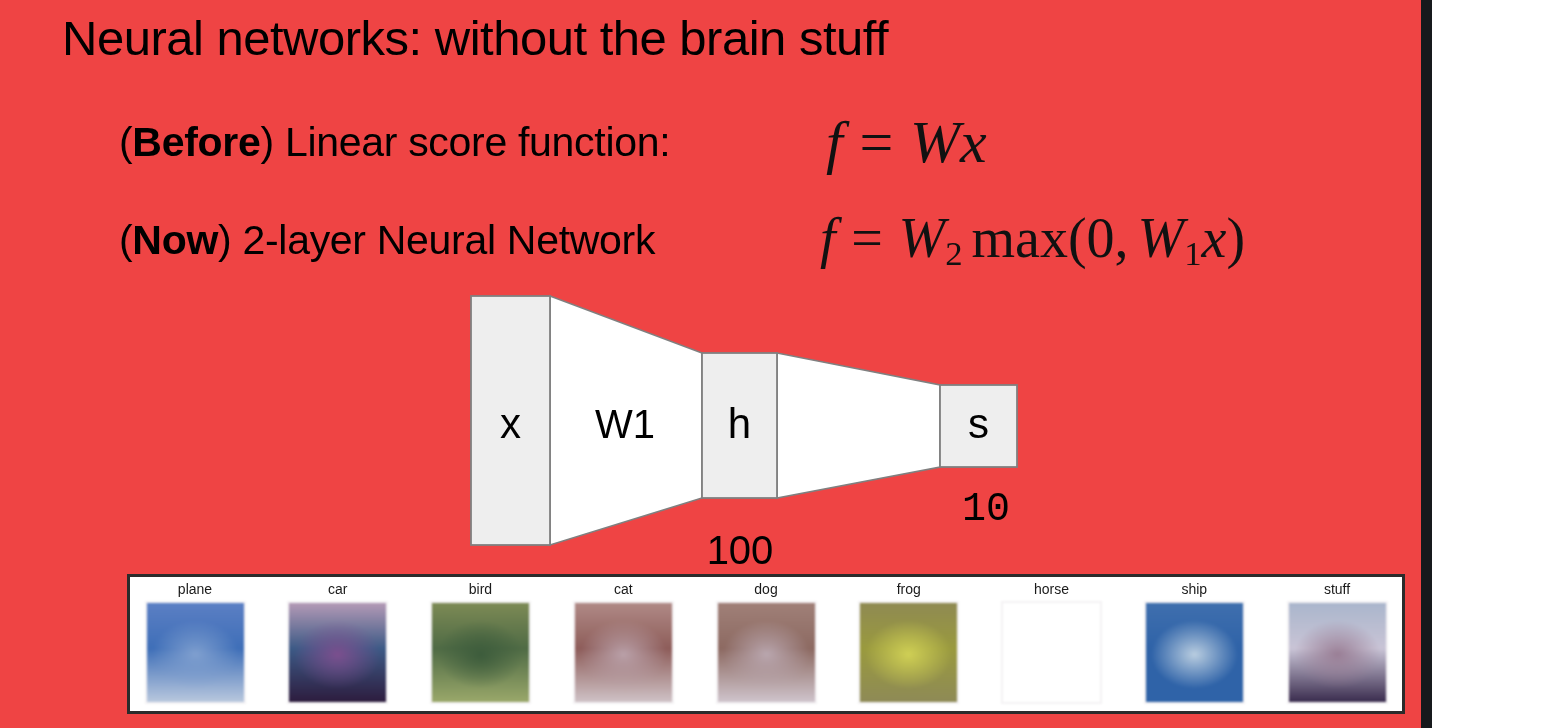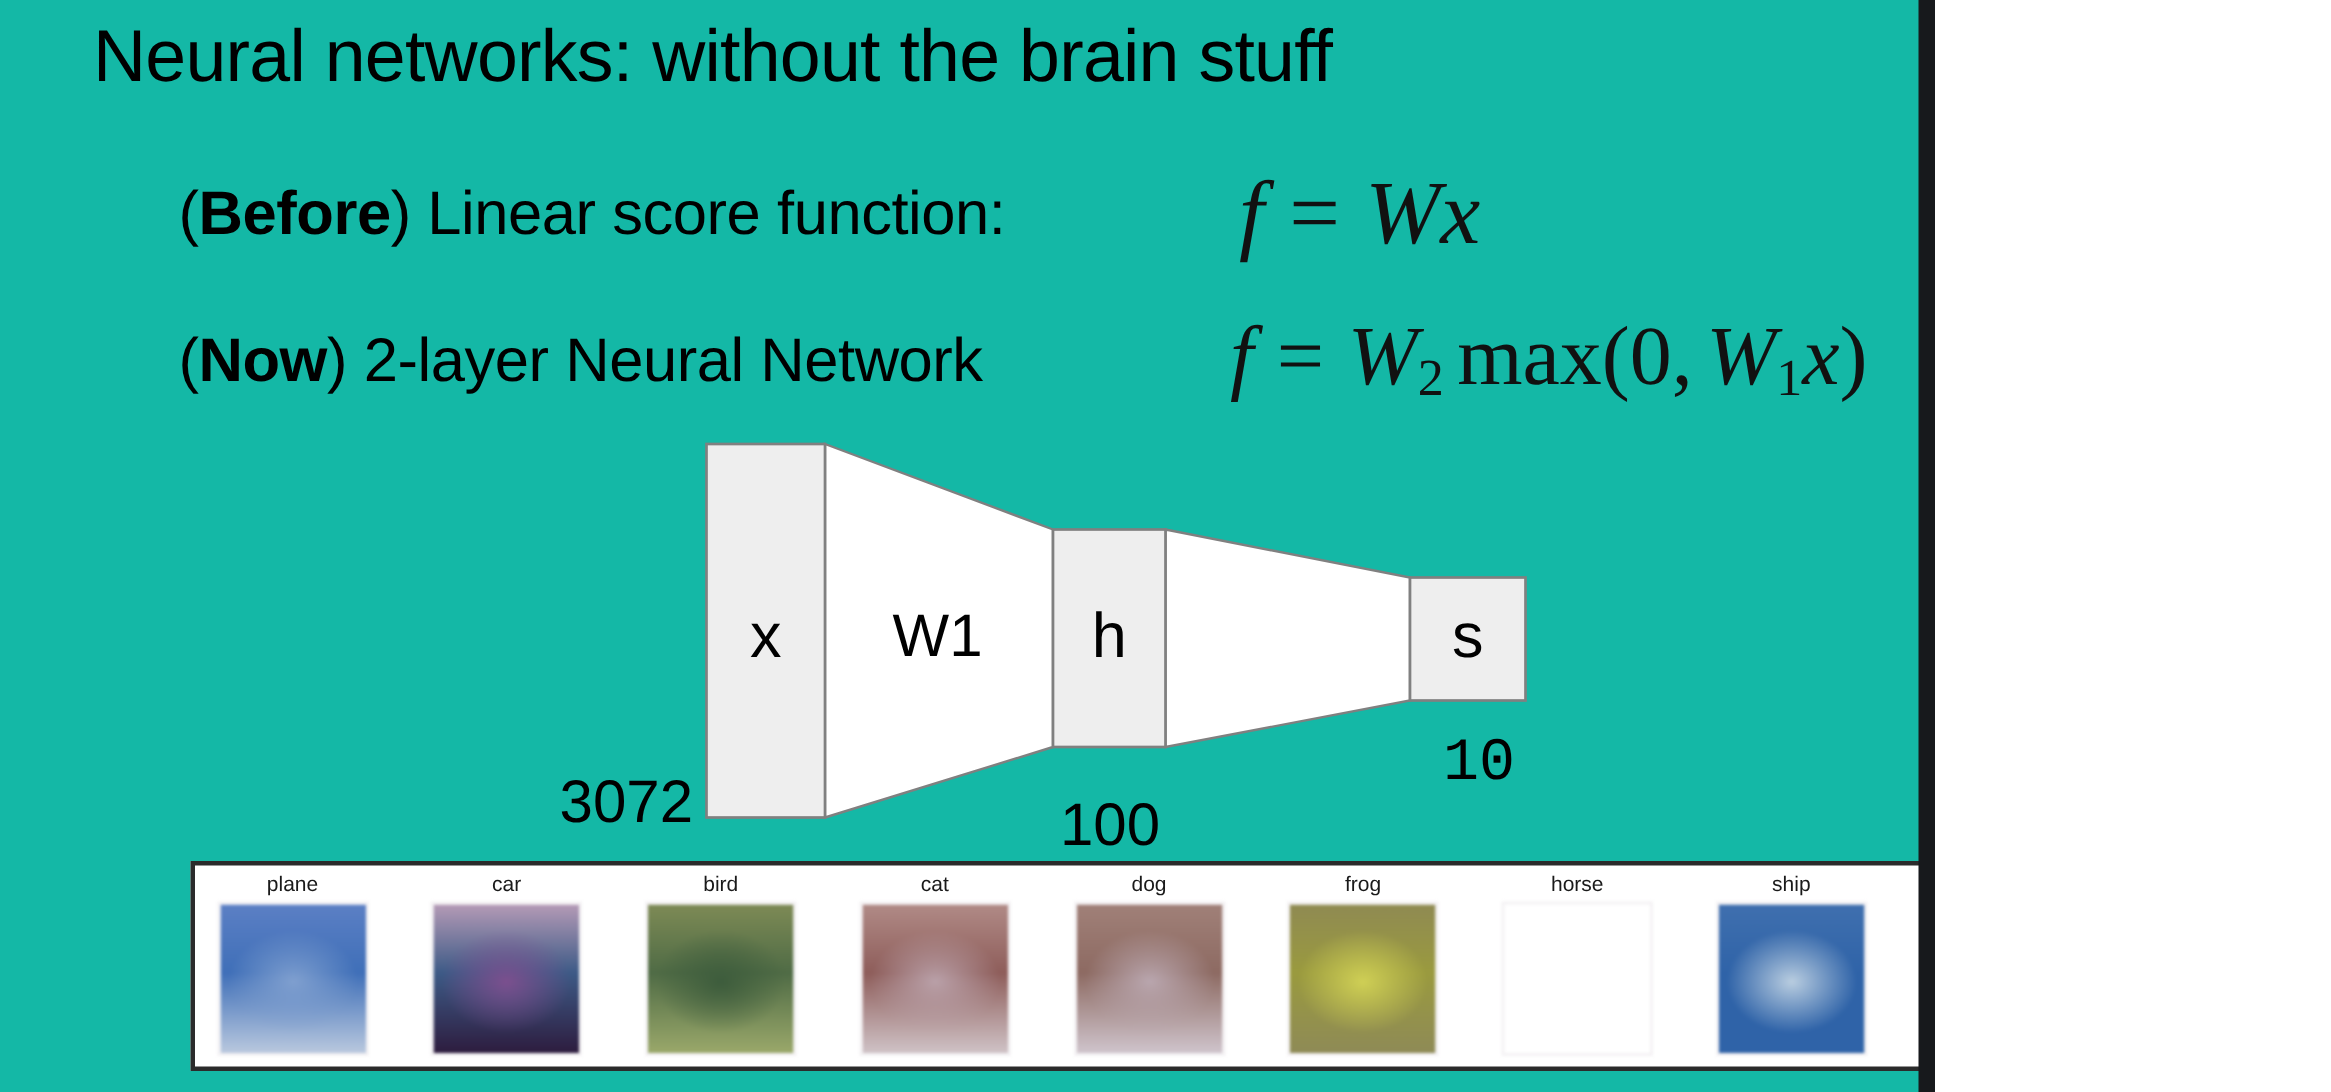--- a/index.html
+++ b/index.html
@@ -6,23 +6,23 @@
     margin: 0;
     padding: 0;
     background: #ffffff;
   }
   body {
     font-family: "Liberation Sans", sans-serif;
     color: #000000;
   }
   #slide {
     position: relative;
-    width: 1290px;
+    width: 1432px;
     height: 728px;
-    background: #14b8a6;
+    background: #ef4444;
     overflow: hidden;
   }
 
   
   .right-band {
     position: absolute;
     top: 0;
     right: 0;
     width: 11px;
     height: 728px;
@@ -193,21 +193,20 @@
 
       <rect x="600" y="100" width="77" height="82" fill="#eeeeee" stroke="#808080" stroke-width="1.8"></rect>
     </svg>
 
     <div class="diag-label node-letter" style="left:131px; top:115px; width:79px;">x</div>
     <div class="diag-label node-letter" style="left:362px; top:115px; width:75px;">h</div>
     <div class="diag-label node-letter" style="left:600px; top:115px; width:77px;">s</div>
 
     <div class="diag-label" style="left:230px; top:117px; width:110px;">W1</div>
 
-    <div class="diag-label" style="left:12px; top:228px; width:110px; text-align:right;">3072</div>
     <div class="diag-label" style="left:345px; top:243px; width:110px;">100</div>
     <div class="diag-label" style="left:591px; top:202px; width:110px;font-family:Liberation Mono, monospace;">10</div>
   </div>
 
   <div id="cifar-panel">
     <div id="cifar-row">
         <div class="cifar-cell">
           <div class="cifar-cell-label">plane</div>
           <div class="cifar-swatch" style="background: radial-gradient(62% 48% at 50% 52%, rgb(127, 159, 207) 0%, rgba(0, 0, 0, 0) 72%), linear-gradient(rgb(91, 127, 196) 0%, rgb(63, 111, 184) 46%, rgb(185, 200, 222) 100%);"></div>
         </div>

